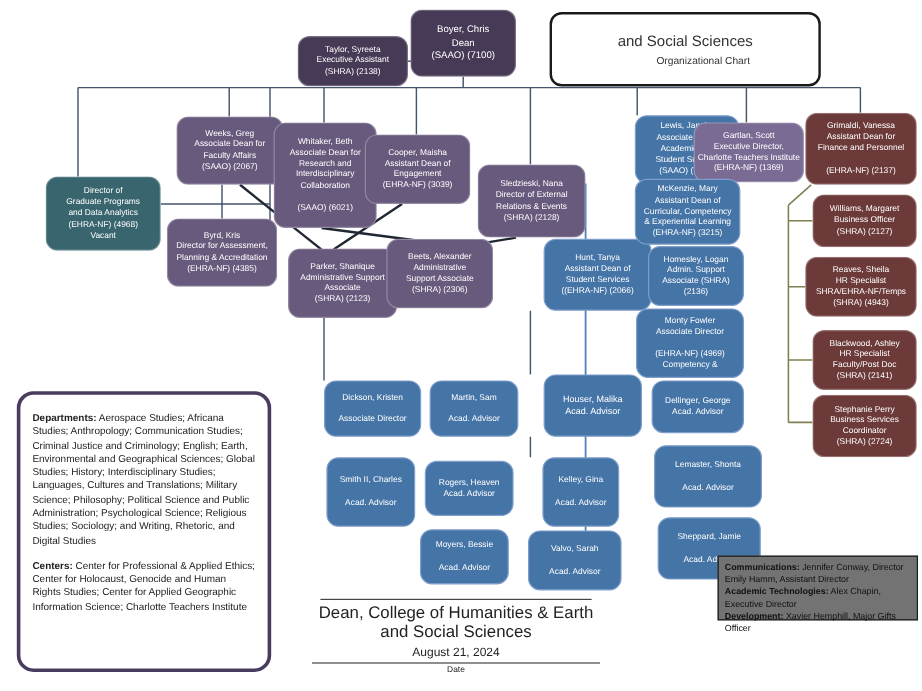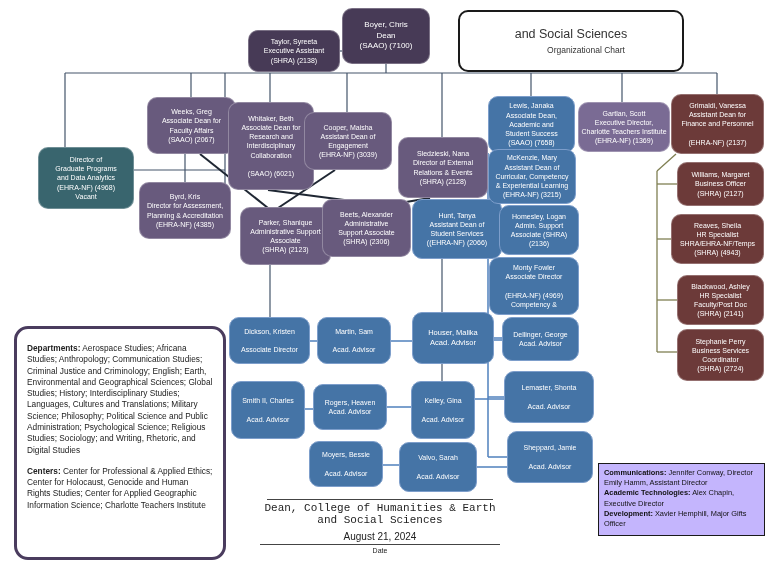--- a/index.html
+++ b/index.html
@@ -17,51 +17,51 @@
     position:absolute;z-index:2;border-radius:10px;color:#fff;
     display:flex;align-items:center;justify-content:center;text-align:center;
     font-size:7px;line-height:1.32;padding:2px;box-sizing:border-box;
     border:1px solid rgba(255,255,255,0.28);
   }
   .node .t{white-space:pre-line;}
   .dark{background:#473a56;}
   .purple{background:#685a7d;}
   .lpurple{background:#7a6b94;}
   .teal{background:#39656e;}
-  .blue{background:#4574a6;border-color:#7d9ecb;}
+  .blue{background:#4574a6;border-color:#7d9ecb;margin-left:41px;}
   .maroon{background:#6c3a39;}
   .titlebox{
     position:absolute;z-index:2;left:458px;top:10px;width:222px;height:58px;
     background:#fff;border:2.5px solid #1a1a1a;border-radius:10px;
     display:flex;flex-direction:column;align-items:center;justify-content:center;
     text-align:center;color:#333;
   }
   .titlebox .big{font-size:12.5px;line-height:1.25;}
   .titlebox .sub{font-size:8.5px;margin-top:2px;margin-left:30px;}
   .deptbox{
     position:absolute;z-index:2;left:14px;top:326px;width:212px;height:234px;
     background:#fff;border:3px solid #4a3c5e;border-radius:14px;
     box-sizing:border-box;padding:14px 10px 8px 10px;color:#222;
     font-size:8.3px;line-height:1.36;
   }
   .deptbox p{margin:0 0 10px 0;}
   .deptbox b{font-weight:bold;}
   .creditsbox{
-    position:absolute;z-index:2;left:598px;top:463px;width:167px;height:73px;
-    background:#c4b5fd;border:1.2px solid #1a1a1a;box-sizing:border-box;
+    position:absolute;z-index:2;left:598px;top:463px;width:167px;height:54px;
+    background:#737373;border:1.2px solid #1a1a1a;box-sizing:border-box;
     padding:4px 5px;color:#111;font-size:7.4px;line-height:1.38;
   }
   .creditsbox b{font-weight:bold;}
   .sigblock{position:absolute;z-index:2;left:255px;top:498px;width:250px;text-align:center;color:#222;}
   .signame{
     font-family:"DejaVu Serif", serif;font-style:italic;font-size:17px;
     letter-spacing:1px;color:#2b2b2b;
   }
   .sigline{border-top:1.3px solid #444;width:226px;margin:1px auto 2px auto;}
-  .sigrole{font-size:11px;font-family:Liberation Mono, monospace;}
+  .sigrole{font-size:14px;}
   .sigdate{font-size:10px;margin-top:5px;}
   .dateline{border-top:1.3px solid #444;width:240px;margin:2px auto 2px auto;}
   .datelabel{font-size:7px;}
 </style>
 </head>
 <body>
 
 <div id="canvas">
 
   <svg class="wires" width="768" height="576">

